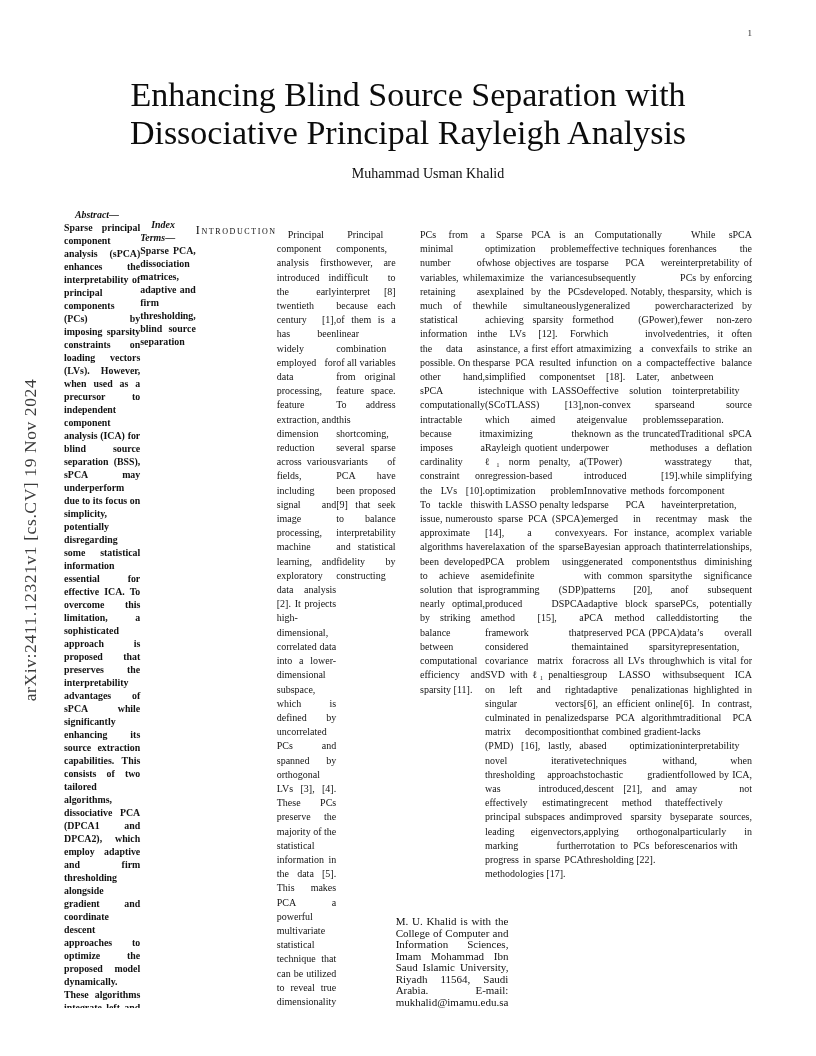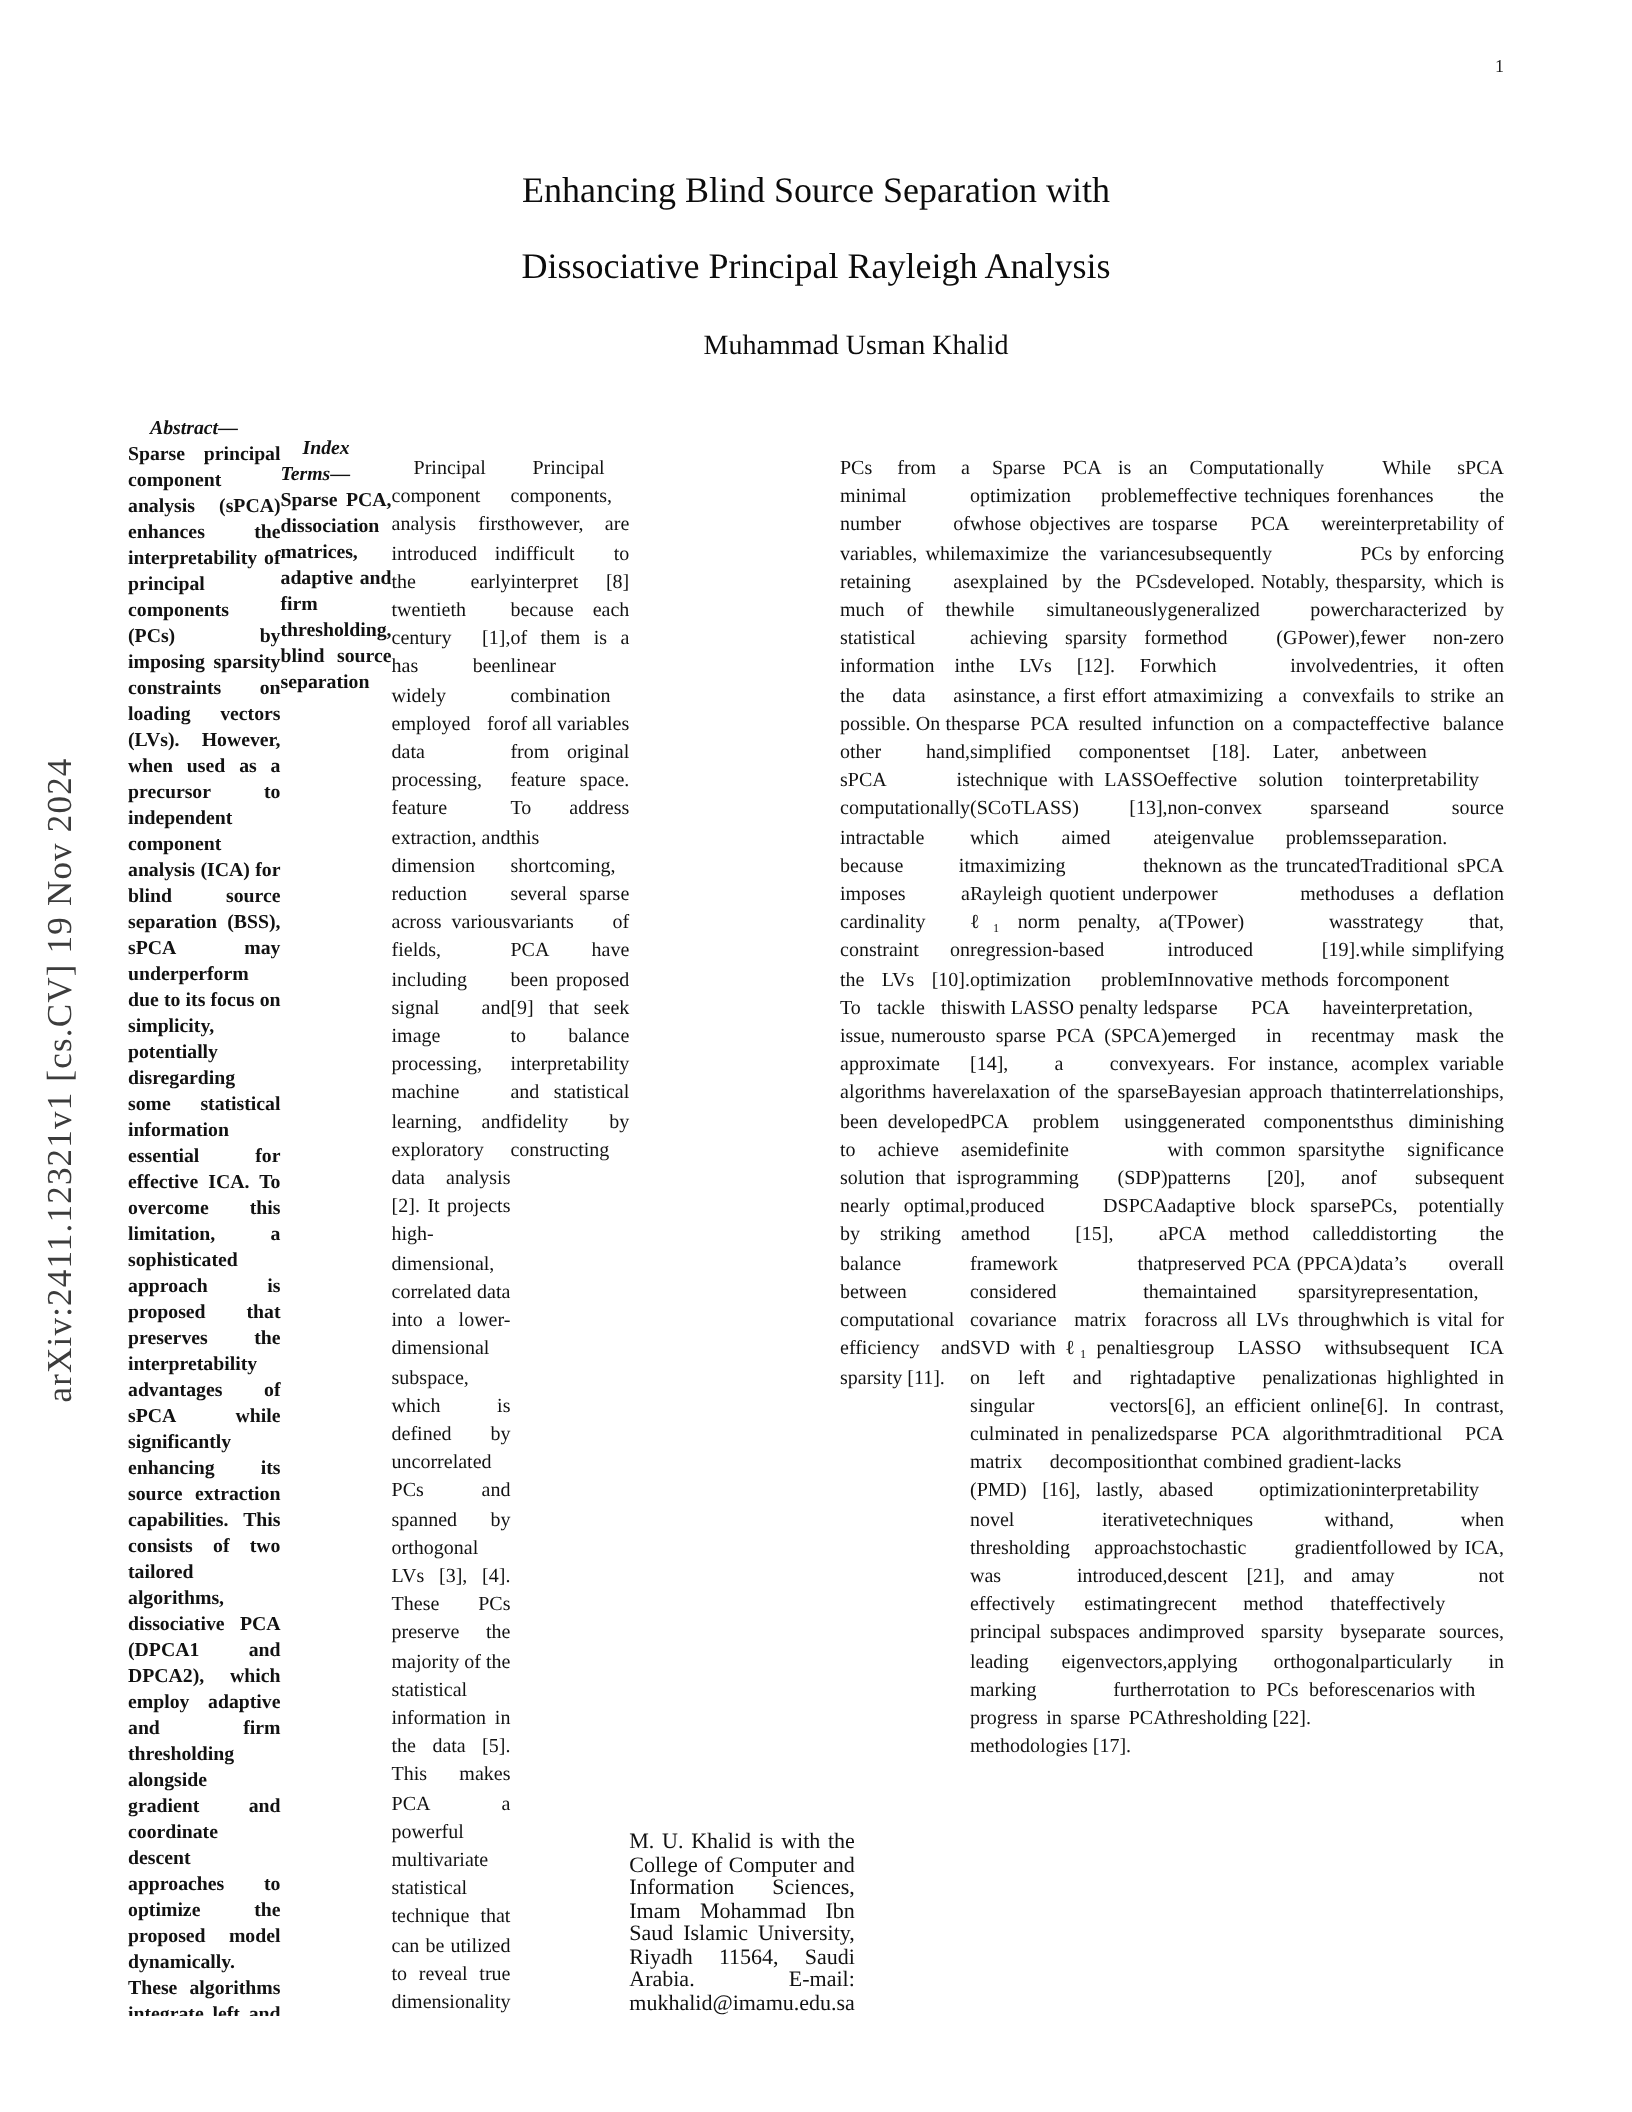--- a/index.html
+++ b/index.html
@@ -26,21 +26,21 @@
     transform: translate(-50%, -50%) rotate(-90deg);
     transform-origin: center;
     white-space: nowrap;
     font-size: 17.5px;
     letter-spacing: 0.6px;
     color: #3c3c3c;
   }
 
   header { padding-top: 76px; text-align: center; }
   .title {
-    font-size: 18px;
+    font-size: 34px;
     font-weight: 400;
     line-height: 38px;
     color: #0c0c0c;
   }
   .author {
     margin-top: 14px;
     font-size: 14px;
     color: #0c0c0c;
     padding-left: 40px;
   }
@@ -111,20 +111,21 @@
     <div class="author">Muhammad Usman Khalid</div>
   </header>
 
   <div class="columns">
 
     <div class="col">
       <p class="abstract justified"><span class="lead-label">Abstract</span><span>—Sparse principal component analysis (sPCA) enhances the interpretability of principal components (PCs) by imposing sparsity constraints on loading vectors (LVs). However, when used as a precursor to independent component analysis (ICA) for blind source separation (BSS), sPCA may underperform due to its focus on simplicity, potentially disregarding some statistical information essential for effective ICA. To overcome this limitation, a sophisticated approach is proposed that preserves the interpretability advantages of sPCA while significantly enhancing its source extraction capabilities. This consists of two tailored algorithms, dissociative PCA (DPCA1 and DPCA2), which employ adaptive and firm thresholding alongside gradient and coordinate descent approaches to optimize the proposed model dynamically. These algorithms integrate left and right singular vectors from singular value decomposition (SVD) through dissociation matrices (DMs) that replace traditional singular values, thus capturing latent interdependencies effectively to model complex source relationships. This leads to refined PCs and LVs that more accurately represent the underlying data structure. The proposed approach avoids focusing on individual eigenvectors, instead, it collaboratively combines multiple eigenvectors to disentangle interdependencies within each SVD variate. The superior performance of the proposed DPCA algorithms is demonstrated across four varied imaging applications including functional magnetic resonance imaging (fMRI) source retrieval, foreground-background separation, image reconstruction, and image inpainting. They outperformed traditional methods such as PCA+ICA, PPCA+ICA, SPCA+ICA, PMD, and GPower.</span></p>
 
       <p class="index-terms justified"><span class="lead-label">Index Terms</span><span>—Sparse PCA, dissociation matrices, adaptive and firm thresholding, blind source separation</span></p>
 
+      <h2 class="section-heading">Introduction</h2>
 
       <p class="body-par justified indent">Principal component analysis first introduced in the early twentieth century [1], has been widely employed for data processing, feature extraction, and dimension reduction across various fields, including signal and image processing, machine learning, and exploratory data analysis [2]. It projects high-dimensional, correlated data into a lower-dimensional subspace, which is defined by uncorrelated PCs and spanned by orthogonal LVs [3], [4]. These PCs preserve the majority of the statistical information in the data [5]. This makes PCA a powerful multivariate statistical technique that can be utilized to reveal true dimensionality of the data [6] and usually deployed as a preprocessing step for BSS algorithms [7].</p>
       <p class="body-par justified indent">Principal components, however, are difficult to interpret [8] because each of them is a linear combination of all variables from original feature space. To address this shortcoming, several sparse variants of PCA have been proposed [9] that seek to balance interpretability and statistical fidelity by constructing</p>
 
       <div class="footnote">M. U. Khalid is with the College of Computer and Information Sciences, Imam Mohammad Ibn Saud Islamic University, Riyadh 11564, Saudi Arabia. E-mail: mukhalid@imamu.edu.sa</div>
     </div>
 
     <div class="col">
       <p class="body-par justified">PCs from a minimal number of variables, while retaining as much of the statistical information in the data as possible. On the other hand, sPCA is computationally intractable because it imposes a cardinality constraint on the LVs [10]. To tackle this issue, numerous approximate algorithms have been developed to achieve a solution that is nearly optimal, by striking a balance between computational efficiency and sparsity [11].</p>
       <p class="body-par justified indent">Sparse PCA is an optimization problem whose objectives are to maximize the variance explained by the PCs while simultaneously achieving sparsity for the LVs [12]. For instance, a first effort at sparse PCA resulted in simplified component technique with LASSO (SCoTLASS) [13], which aimed at maximizing the Rayleigh quotient under ℓ₁ norm penalty, a regression-based optimization problem with LASSO penalty led to sparse PCA (SPCA) [14], a convex relaxation of the sparse PCA problem using semidefinite programming (SDP) produced DSPCA method [15], a framework that considered the covariance matrix for SVD with ℓ₁ penalties on left and right singular vectors culminated in penalized matrix decomposition (PMD) [16], lastly, a novel iterative thresholding approach was introduced, effectively estimating principal subspaces and leading eigenvectors, marking further progress in sparse PCA methodologies [17].</p>

